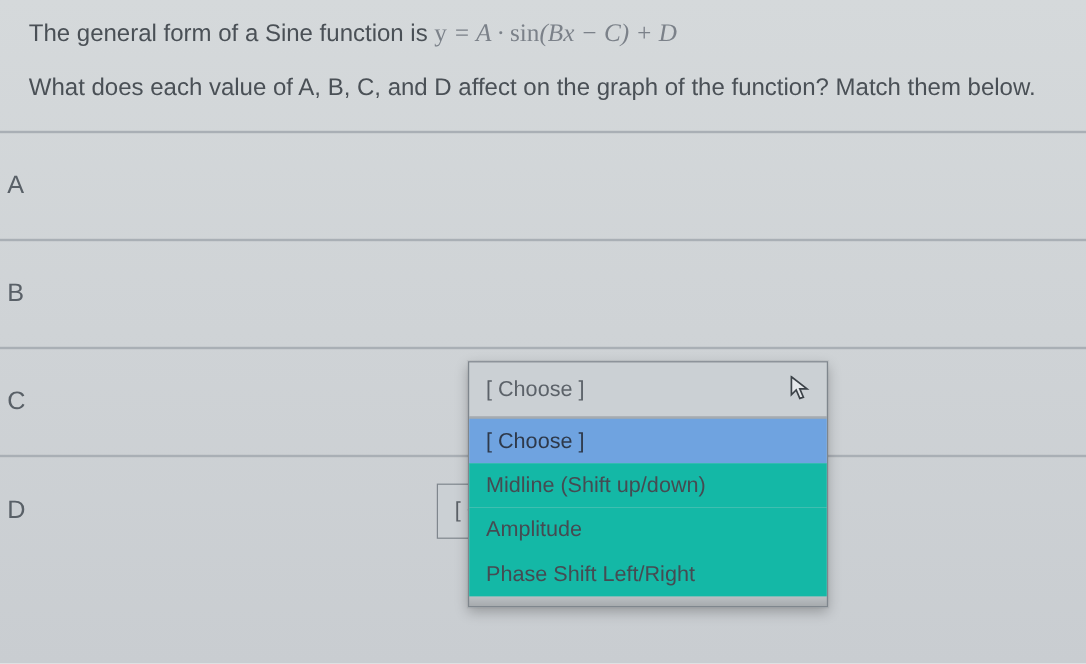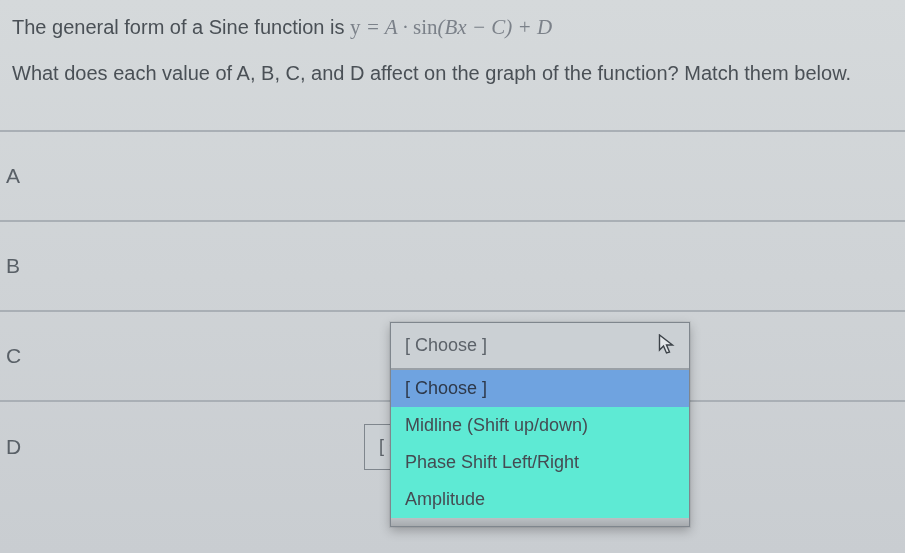--- a/index.html
+++ b/index.html
@@ -5,40 +5,40 @@
   * { box-sizing: border-box; margin: 0; padding: 0; }
   body {
     width: 905px;
     height: 553px;
     background: linear-gradient(180deg, #d5d9db 0%, #c9cdd1 100%);
     font-family: "Helvetica Neue", Arial, sans-serif;
     overflow: hidden;
     position: relative;
   }
   .content {
-    padding: 12px 24px 0 12px;
+    padding: 12px 24px 0 24px;
   }
   .intro {
     color: #4a5056;
     font-size: 20px;
     line-height: 1.5;
     margin-bottom: 14px;
   }
   .formula {
     font-family: "Times New Roman", serif;
     font-style: italic;
     color: #7b8189;
     font-size: 21px;
   }
   .formula .fn { font-style: normal; }
   .question {
     color: #4a5056;
     font-size: 20px;
     line-height: 1.55;
-    margin-bottom: 41px;
+    margin-bottom: 20px;
   }
   .divider {
     border: none;
     border-top: 2px solid #a9afb5;
     margin: 0;
   }
   .row {
     display: flex;
     align-items: center;
     padding: 0 4px;
@@ -95,21 +95,21 @@
     color: #5c6269;
     border-bottom: 1px solid #9aa0a6;
   }
   .dd-list {
     border-top: 1px solid #9aa0a6;
   }
   .dd-item {
     padding: 8px 14px;
     font-size: 18px;
     color: #454b52;
-    background: #5eead4;
+    background: #14b8a6;
     cursor: pointer;
   }
   .dd-item.highlight {
     background: #6fa3e0;
     color: #2e394a;
   }
   .dd-bottom-bar {
     height: 8px;
     background: linear-gradient(180deg, rgba(0,0,0,0.08), rgba(0,0,0,0.18));
   }
@@ -154,19 +154,19 @@
   <div class="dropdown-open">
     <div class="dd-header">
       <span>[ Choose ]</span>
       <svg class="cursor-svg" viewBox="0 0 16 22">
         <path d="M1 1 L1 16 L5 12 L8 19 L11 18 L8 11 L14 11 Z" fill="#e4e7ea" stroke="#3c4248" stroke-width="1.4"></path>
       </svg>
     </div>
     <div class="dd-list">
       <div class="dd-item highlight">[ Choose ]</div>
       <div class="dd-item">Midline (Shift up/down)</div>
+      <div class="dd-item">Amplitude</div>
       <div class="dd-item">Phase Shift Left/Right</div>
-      <div class="dd-item">Amplitude</div>
     </div>
     <div class="dd-bottom-bar"></div>
   </div>
 
 </div>
 
 </body></html>

